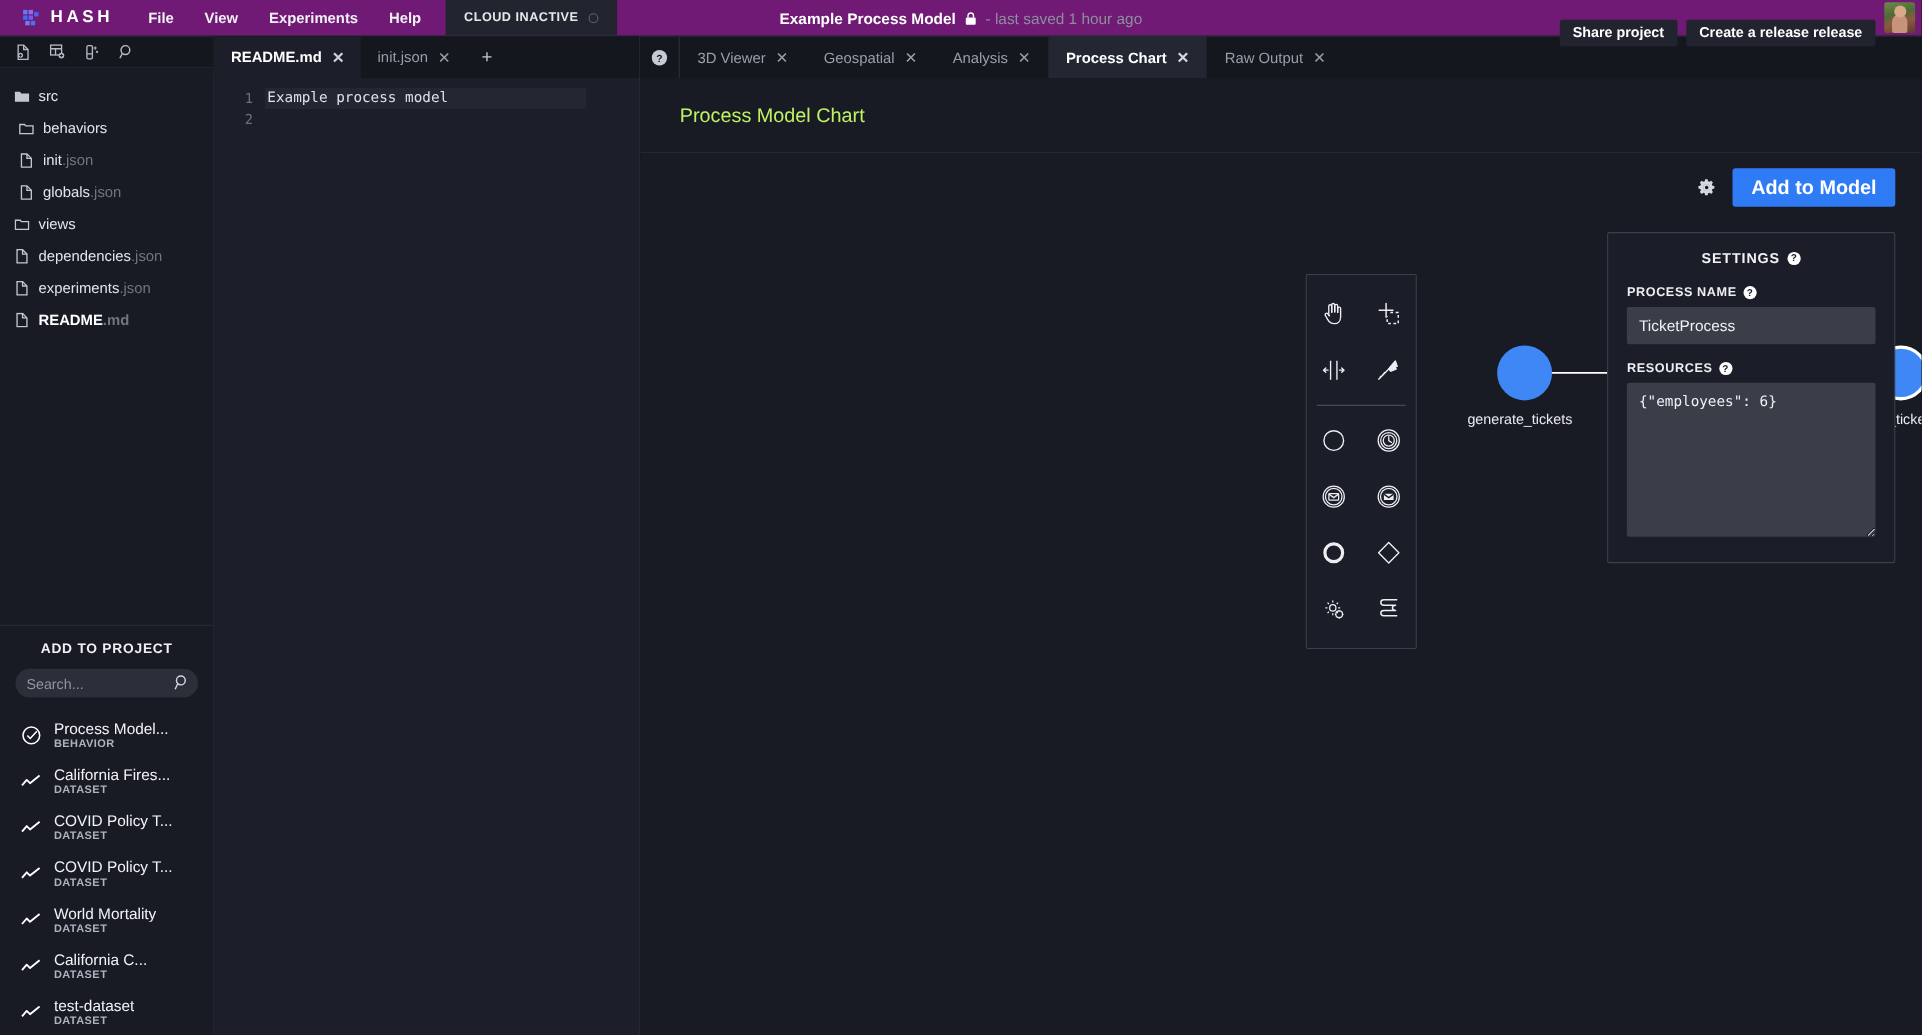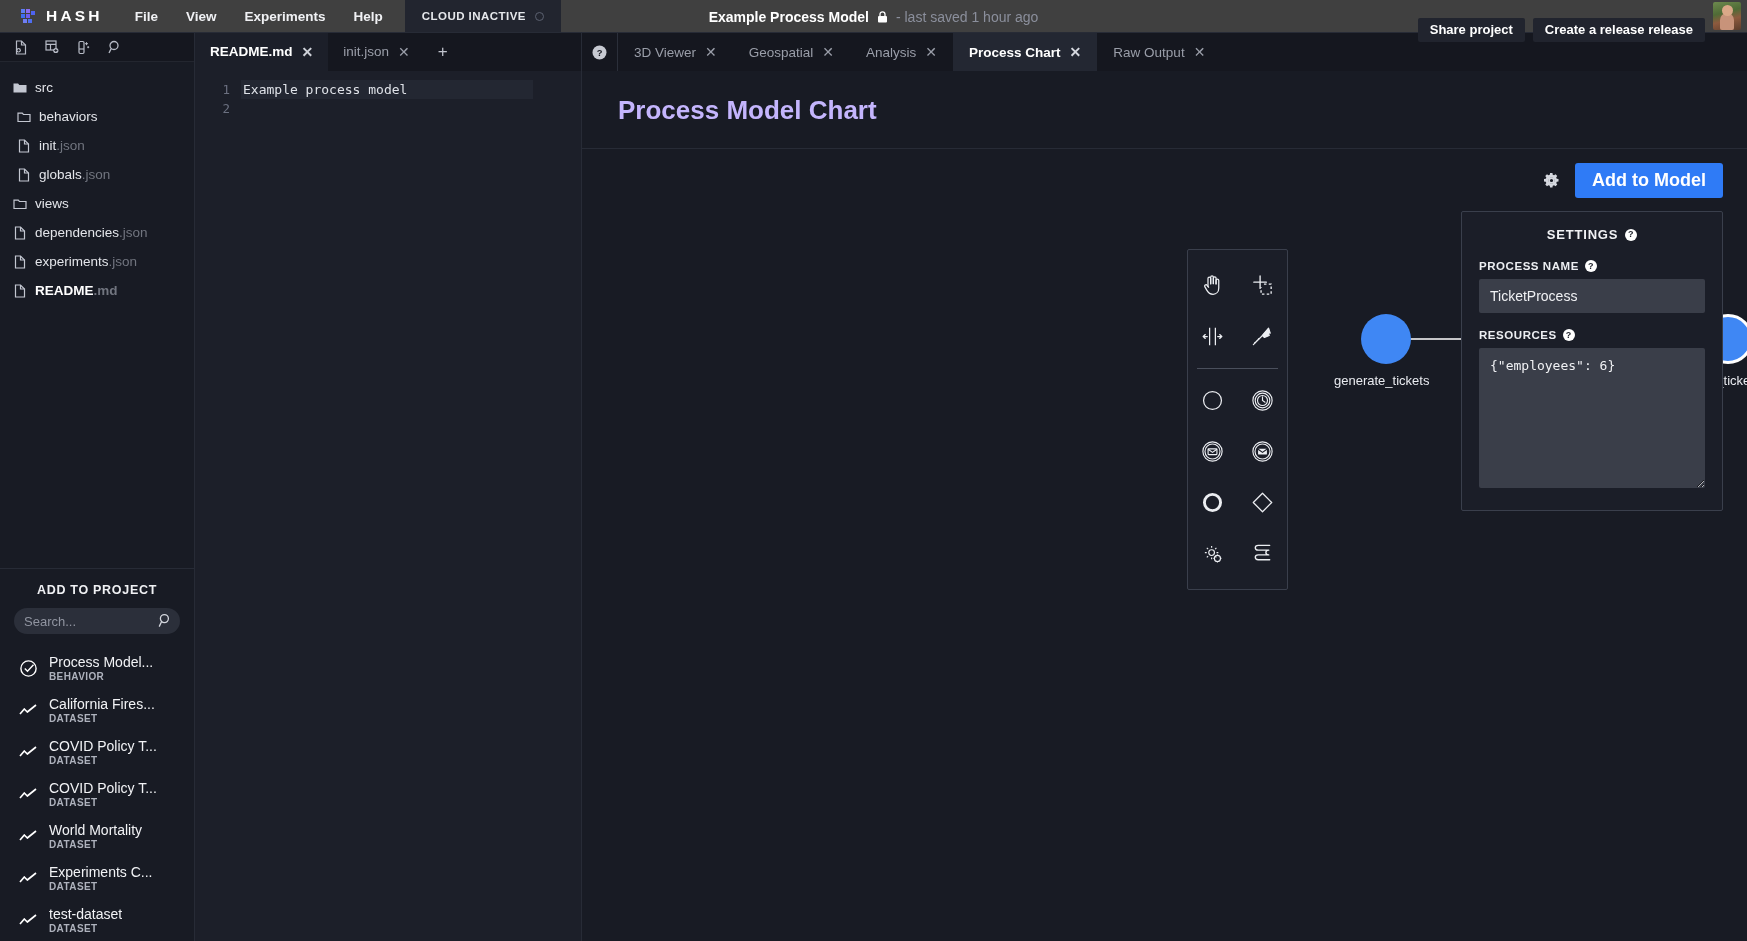--- a/index.html
+++ b/index.html
@@ -8,21 +8,21 @@
     background: #13151d;
     font-family: "Liberation Sans", sans-serif;
     color: #e8eaed;
     overflow: hidden;
   }
   .app { position: relative; width: 1747px; height: 941px; display: flex; flex-direction: column; }
 
   
   .topbar {
     height: 33px; min-height: 33px;
-    background: #404040;
+    background: #701a75;
     display: flex; align-items: stretch;
     position: relative;
     border-bottom: 1px solid #272b36;
   }
   .brand { display: flex; align-items: center; gap: 9px; padding: 0 18px 0 20px; }
   .brand-logo { width: 17px; height: 17px; position: relative; }
   .brand-name {
     font-size: 15.5px; font-weight: 700; letter-spacing: 3.2px; color: #ffffff;
   }
   .menu { display: flex; align-items: center; gap: 0; }
@@ -187,21 +187,21 @@
   .vtab {
     display: flex; align-items: center; gap: 9px;
     padding: 0 16px; font-size: 13.5px; color: #9a9ea9; cursor: pointer;
   }
   .vtab.active { background: #232732; color: #ffffff; font-weight: 700; }
   .vtab .x { font-size: 14px; line-height: 1; color: #9a9ea9; }
   .vtab.active .x { color: #d5d8df; }
 
   .content { flex: 1; position: relative; overflow: hidden; }
   .page-title {
-    font-size: 26px; font-weight: 700; color: #c4b5fd;
+    font-size: 18px; font-weight: 400; color: #bef264;
     padding: 24px 0 0 36px;
   }
   .title-rule {
     margin: 22px 0 0 0; border-bottom: 1px solid #272b36;
   }
   .action-row {
     display: flex; align-items: center; justify-content: flex-end;
     gap: 14px; padding: 14px 24px 0 0;
   }
   .gear-btn { color: #d5d8df; cursor: pointer; display: flex; align-items: center; }
@@ -505,21 +505,21 @@
               <span class="res-kind">DATASET</span>
             </span>
           </div>
           <div class="res-item">
             <span class="res-ico">
               <svg width="19" height="14" viewBox="0 0 19 14" fill="none" stroke="currentColor" stroke-width="1.7" stroke-linejoin="round">
                   <path d="M1 11l4.3-5 3 3L17 2"></path>
                 </svg>
             </span>
             <span class="res-text">
-              <span class="res-name">Experiments C...</span>
+              <span class="res-name">California C...</span>
               <span class="res-kind">DATASET</span>
             </span>
           </div>
           <div class="res-item">
             <span class="res-ico">
               <svg width="19" height="14" viewBox="0 0 19 14" fill="none" stroke="currentColor" stroke-width="1.7" stroke-linejoin="round">
                   <path d="M1 11l4.3-5 3 3L17 2"></path>
                 </svg>
             </span>
             <span class="res-text">

